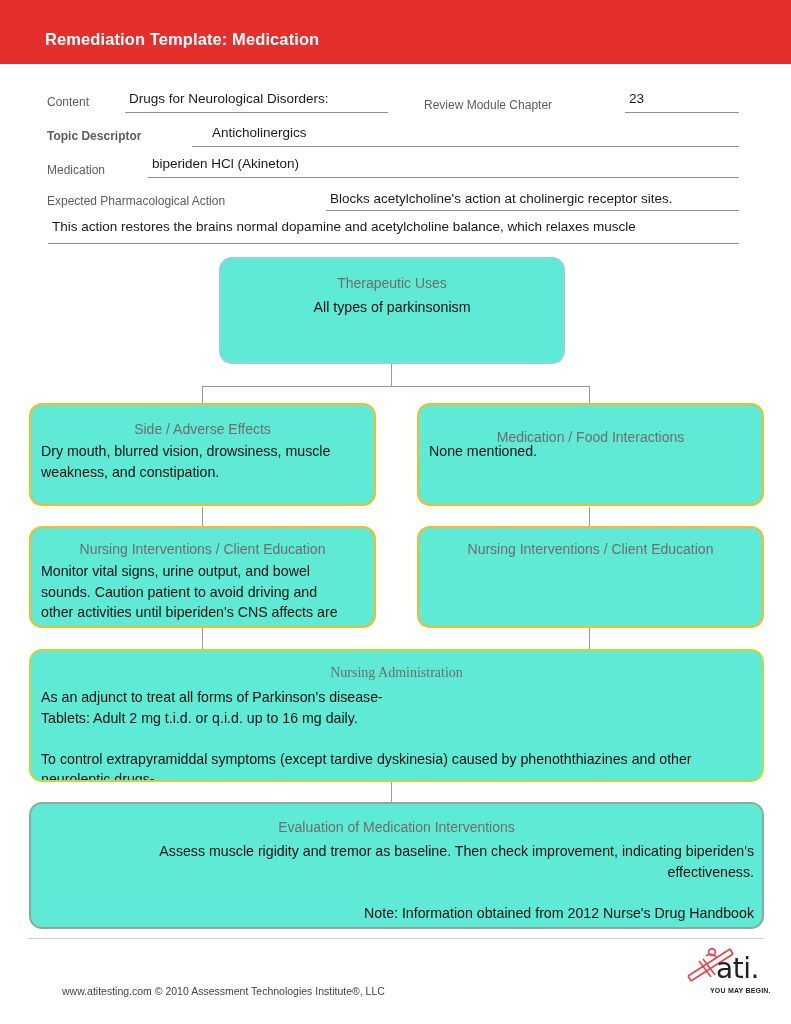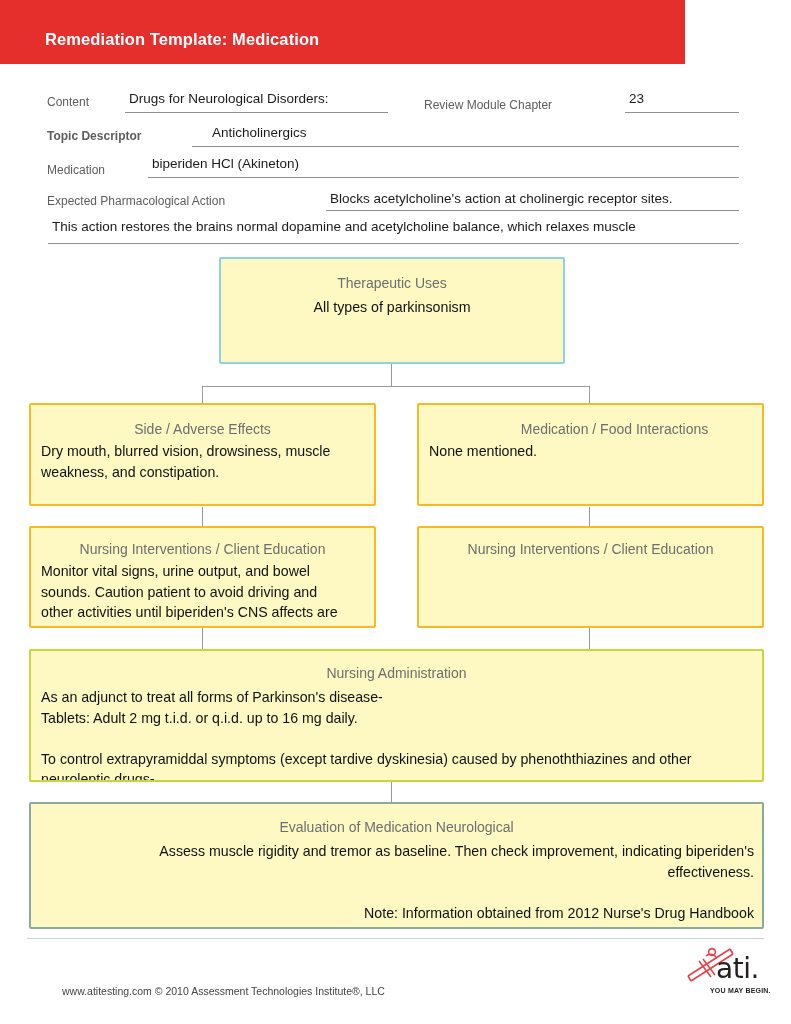--- a/index.html
+++ b/index.html
@@ -12,21 +12,21 @@
     height: 1024px;
     position: relative;
     font-family: "Liberation Sans", sans-serif;
     overflow: hidden;
   }
 
   
   .banner {
     position: absolute;
     left: 0; top: 0;
-    width: 685px;
+    width: 791px;
     height: 64px;
     background: #e42f2c;
   }
   .banner-title {
     position: absolute;
     left: 45px;
     top: 30px;
     font-size: 16.5px;
     font-weight: bold;
     color: #ffffff;
@@ -57,22 +57,22 @@
   .rule {
     position: absolute;
     height: 1px;
     background: #8f8f8f;
   }
 
   
   .fbox {
     position: absolute;
     box-sizing: border-box;
-    border-radius: 2px;
-    background: #fef9c3;
+    border-radius: 13px;
+    background: #5eead4;
     overflow: hidden;
   }
   .fbox-title {
     position: absolute;
     left: 0;
     width: 100%;
     text-align: center;
     font-size: 14px;
     color: #6e6e6e;
     font-weight: 400;
@@ -215,47 +215,47 @@
 
 <div class="fbox c-amber" style="left:29px; top:403px; width:347px; height:103px;">
   <div class="fbox-title" style="top:16px;">Side / Adverse Effects</div>
   <div class="fbox-body" style="top:36px;">Dry mouth, blurred vision, drowsiness, muscle
 weakness, and  constipation.
 
 Note: Information obtained from a textbook</div>
 </div>
 
 <div class="fbox c-amber" style="left:417px; top:403px; width:347px; height:103px;">
-  <div class="fbox-title" style="top:16px;margin-left:24px;">Medication / Food Interactions</div>
+  <div class="fbox-title" style="top:24px;">Medication / Food Interactions</div>
   <div class="fbox-body" style="top:36px;">None mentioned.</div>
 </div>
 
 <div class="fbox c-amber" style="left:29px; top:526px; width:347px; height:102px;">
   <div class="fbox-title" style="top:13px;">Nursing Interventions / Client Education</div>
   <div class="fbox-body" style="top:33px;">Monitor vital signs, urine output, and bowel
 sounds. Caution patient to avoid driving  and
 other activities until biperiden's CNS affects are
 known. Emphasize the need for periodic</div>
 </div>
 
 <div class="fbox c-amber" style="left:417px; top:526px; width:347px; height:102px;">
   <div class="fbox-title" style="top:13px;">Nursing Interventions / Client Education</div>
 </div>
 
 <div class="fbox c-lime" style="left:29px; top:649px; width:735px; height:133px;">
-  <div class="fbox-title" style="top:14px;">Nursing Administration</div>
+  <div class="fbox-title" style="top:14px;font-family:Liberation Serif, serif;">Nursing Administration</div>
   <div class="fbox-body" style="top:36px;">As an adjunct to treat all forms of Parkinson's disease-
 Tablets: Adult 2 mg t.i.d. or q.i.d. up to 16 mg daily.
 
 To control extrapyramiddal symptoms (except tardive dyskinesia) caused by phenoththiazines and other
 neuroleptic drugs-</div>
 </div>
 
 <div class="fbox c-sage" style="left:29px; top:802px; width:735px; height:127px;">
-  <div class="fbox-title" style="top:15px;">Evaluation of Medication Neurological</div>
+  <div class="fbox-title" style="top:15px;">Evaluation of Medication Interventions</div>
   <div class="fbox-body" style="top:37px;text-align:right;">Assess muscle rigidity and tremor as baseline. Then check improvement, indicating biperiden's
 effectiveness.
 
 Note: Information obtained from 2012 Nurse's Drug Handbook</div>
 </div>
 
 <div class="footer-rule"></div>
 
 <div class="footer-text">www.atitesting.com  © 2010 Assessment Technologies Institute®, LLC</div>
 

